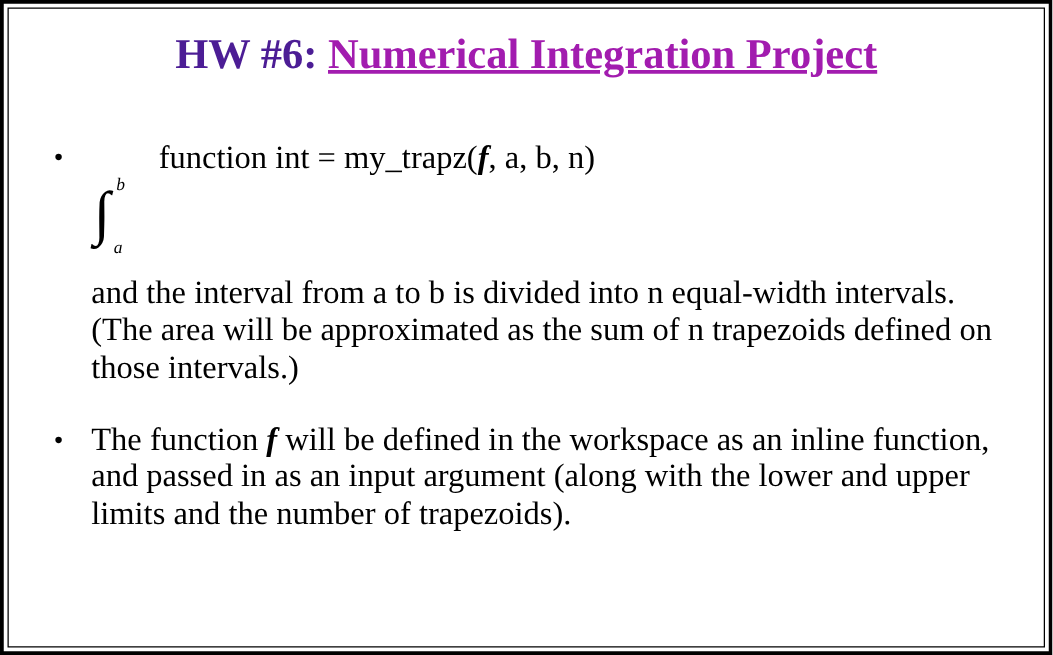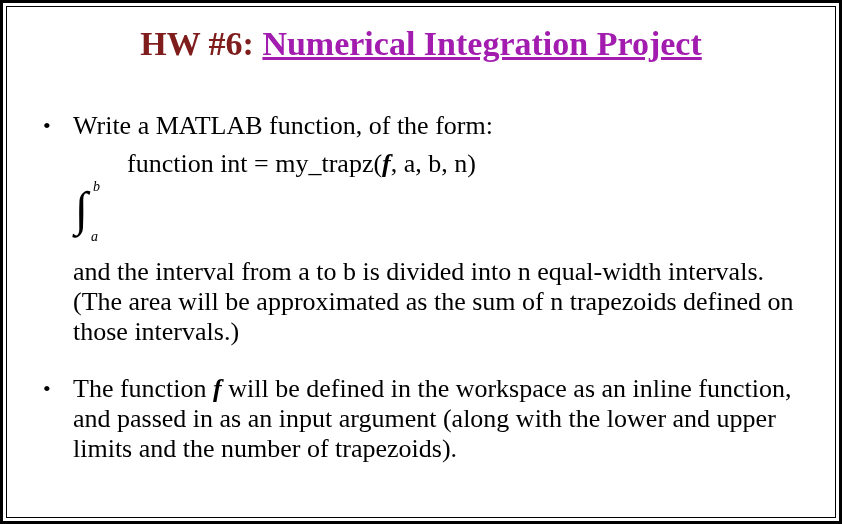--- a/index.html
+++ b/index.html
@@ -24,21 +24,21 @@
     border: 1.5px solid #000;
     padding: 18px 34px 0 34px;
   }
   .title-line {
     text-align: center;
     font-size: 34px;
     font-weight: bold;
     margin-bottom: 48px;
   }
   .title-hw {
-    color: #7f1d1d;
+    color: #4c1d95;
   }
   .title-sub {
     color: #a21caf;
     text-decoration: underline;
   }
   ul.content {
     list-style: none;
     margin: 0;
     padding: 0;
     color: #000;
@@ -122,21 +122,20 @@
 
     <div class="title-line">
       <span class="title-hw">HW #6:</span>
       <span> </span>
       <span class="title-sub">Numerical Integration Project</span>
     </div>
 
     <ul class="content">
 
       <li>
-        <div>Write a MATLAB function, of the form:</div>
 
         <div class="sigline">
           <span>function int = my_trapz(</span><span class="fi">f</span><span>, a, b, n)</span>
         </div>
 
         <div class="where-line">
           <span class="integral">
             <span class="intsym">
               <span class="sym">∫</span>
               <span class="ub">b</span>

